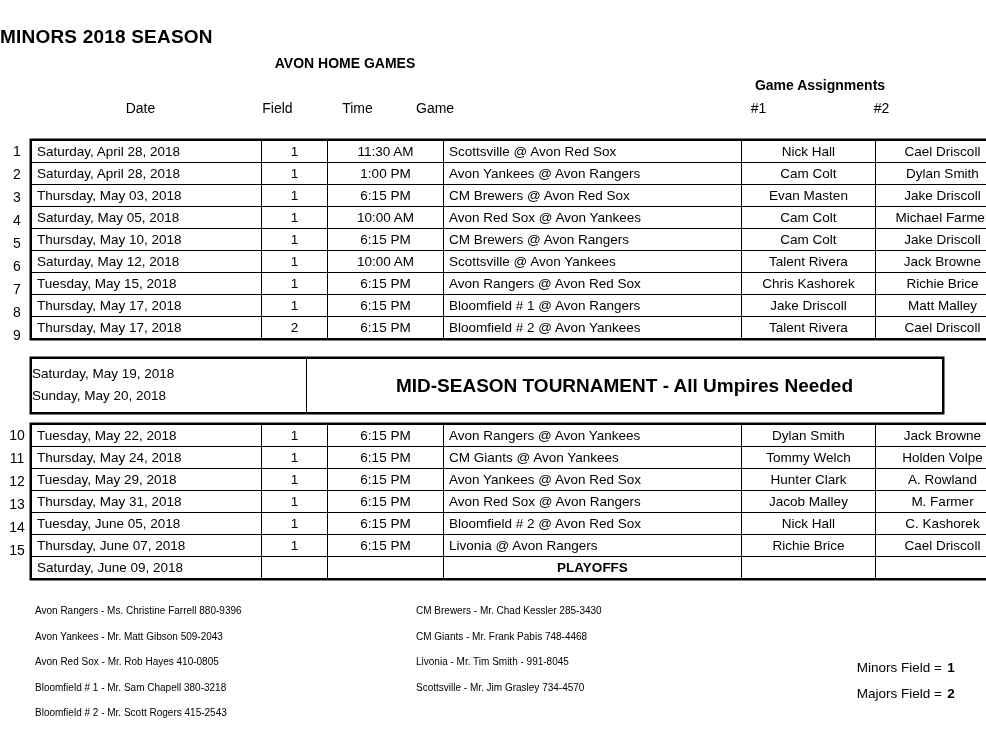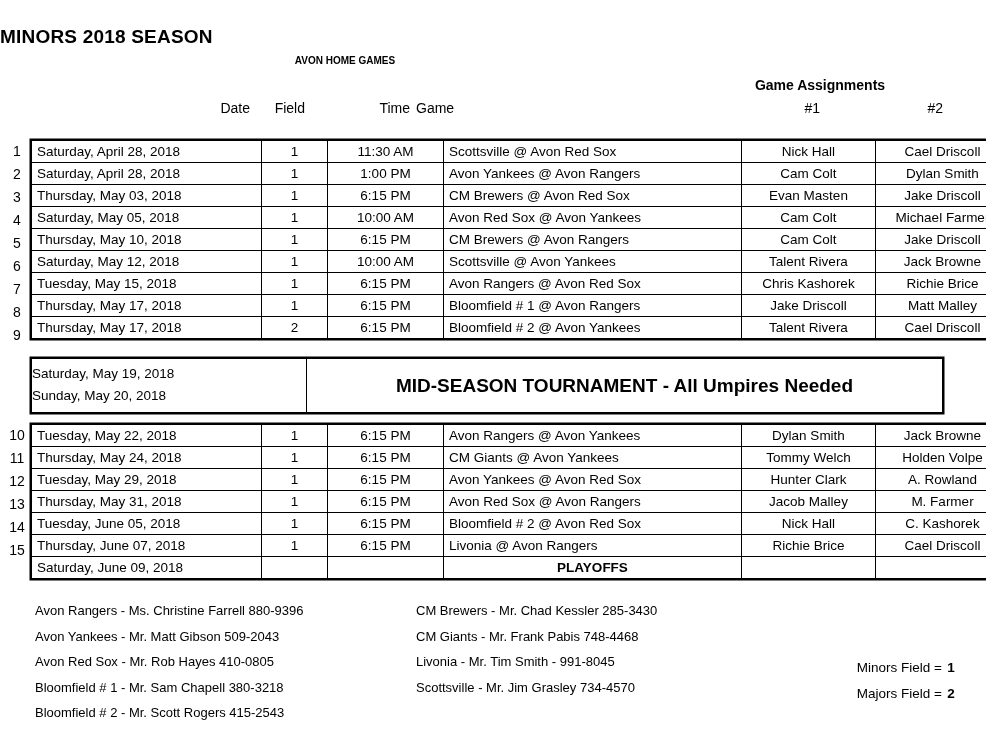--- a/index.html
+++ b/index.html
@@ -25,39 +25,39 @@
     font-size: 19px;
     font-weight: bold;
     letter-spacing: 0.2px;
   }
   .title-sub {
     position: absolute;
     left: 0;
     top: 55px;
     width: 690px;
     text-align: center;
-    font-size: 10px;
+    font-size: 14px;
     font-weight: bold;
   }
 
   
   .hdr-assign {
     position: absolute;
     left: 697px;
     top: 77px;
     width: 246px;
     text-align: center;
     font-size: 14px;
     font-weight: bold;
   }
   .hdr {
     position: absolute;
     top: 100px;
     font-size: 14px;
-    text-align: right;
+    text-align: center;
   }
   .hdr-date  { left: 31px;  width: 219px; }
   .hdr-field { left: 250px; width: 55px;  }
   .hdr-time  { left: 305px; width: 105px; }
   .hdr-game  { left: 416px; width: 80px; text-align: left; }
   .hdr-u1    { left: 697px; width: 123px; }
   .hdr-u2    { left: 820px; width: 123px; }
 
   
   .sched {
@@ -135,21 +135,21 @@
   }
   .tourney-banner {
     text-align: center;
     font-size: 19px;
     font-weight: bold;
   }
 
   
   .contacts {
     position: absolute;
-    font-size: 13px;
+    font-size: 10px;
     line-height: 25.5px;
   }
   .contacts--left  { left: 35px;  top: 598px; }
   .contacts--right { left: 416px; top: 598px; }
   .contact-line { white-space: nowrap; }
 
   .fieldkey {
     position: absolute;
     left: 760px;
     top: 645px;

